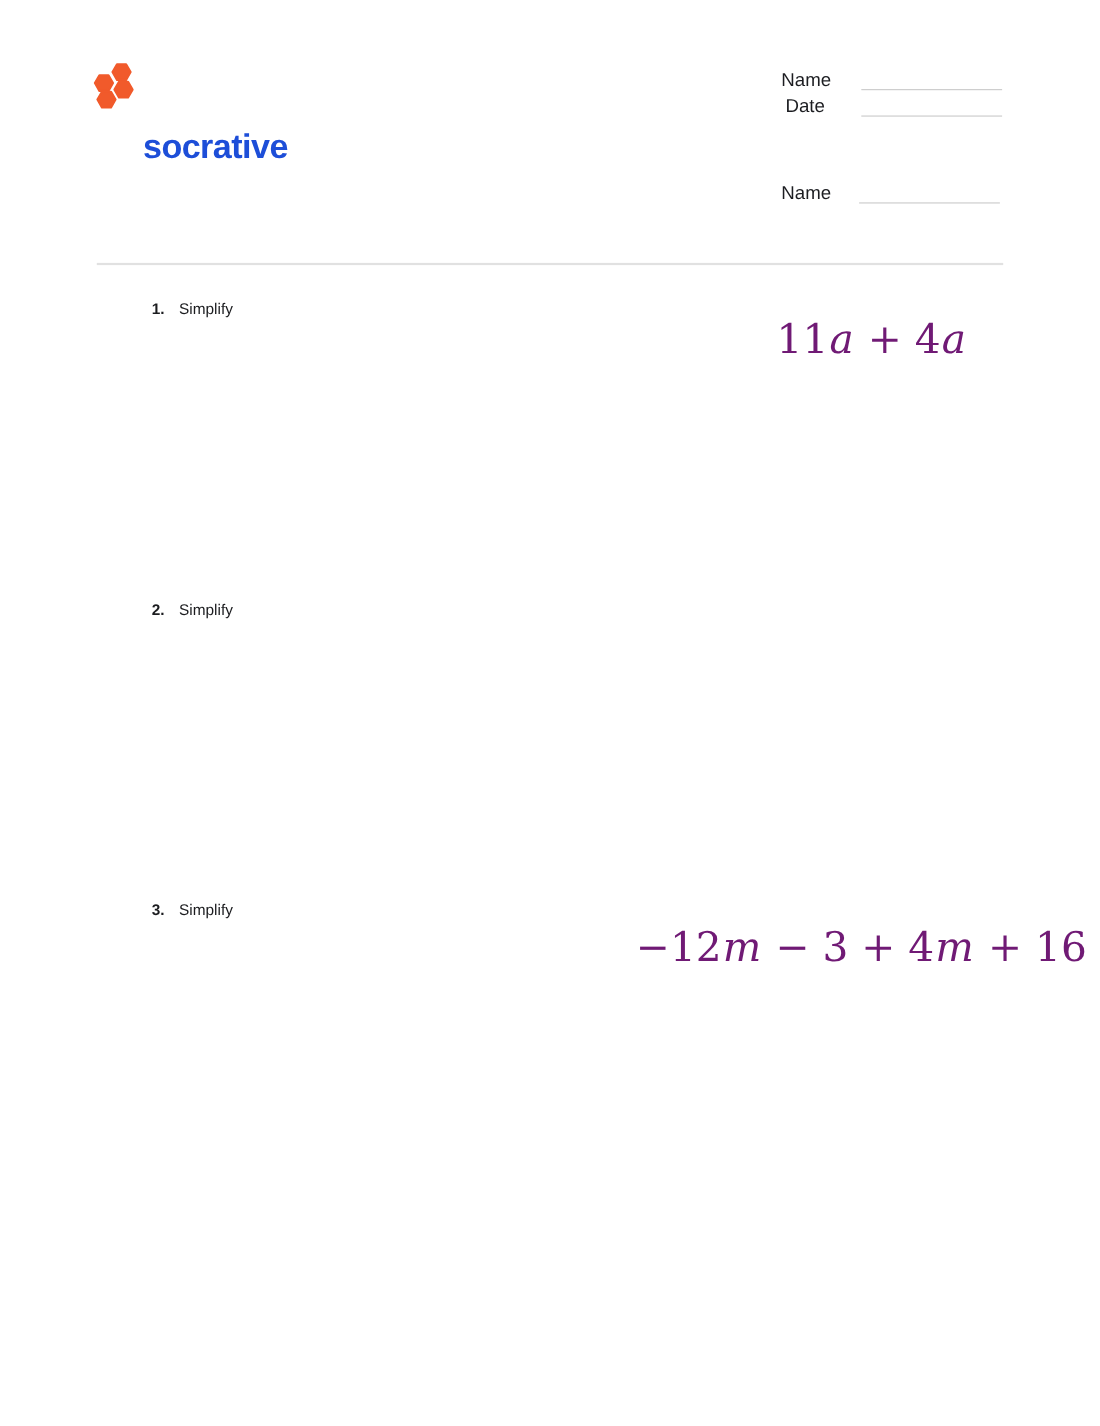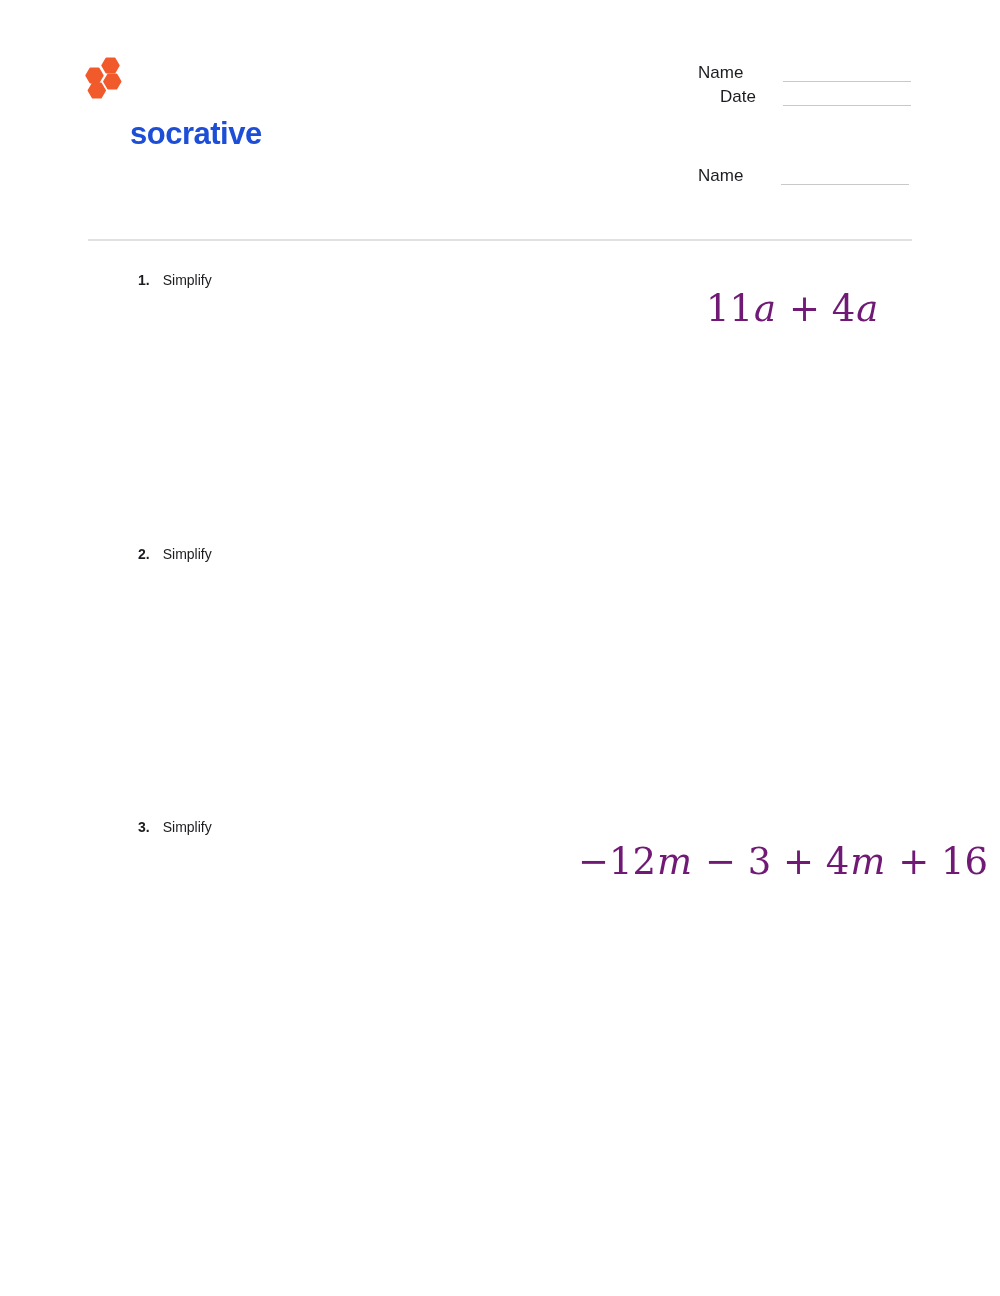--- a/index.html
+++ b/index.html
@@ -6,21 +6,21 @@
   .page{position:relative;width:1000px;height:1296px;background:#ffffff;overflow:hidden;
         font-family:"Liberation Sans",sans-serif;color:#1c1d21;}
 
   
   .logo{position:absolute;left:83px;top:53px;display:flex;align-items:center;}
   .logo-icon{position:absolute;left:0;top:0;width:40px;height:50px;}
   .logo-text{position:absolute;left:47px;top:63px;font-size:31px;font-weight:700;
              letter-spacing:-0.5px;color:#1d4ed8;}
 
   
-  .field-label{position:absolute;font-size:17px;color:#1c1d21;width:70px;text-align:left;}
+  .field-label{position:absolute;font-size:17px;color:#1c1d21;width:70px;text-align:center;}
   .field-line{position:absolute;width:128px;border-bottom:1px solid #c9c9c9;height:0;}
 
   
   .quiz-title{position:absolute;left:88px;top:130px;width:640px;
               font-size:34px;line-height:45px;font-weight:700;color:#1b1d21;}
 
   
   .divider{position:absolute;left:88px;top:239px;width:824px;height:0;
            border-top:2px solid #e1e1e1;}
 
@@ -48,21 +48,21 @@
         <polygon stroke="#F15A2B" points="37.5,28.5 33.4,35.6 25.2,35.6 21.1,28.5 25.2,21.4 33.4,21.4" fill="#F15A2B"></polygon>
         <polygon stroke="#F15A2B" points="22,37.5 17.9,44.6 9.7,44.6 5.6,37.5 9.7,30.4 17.9,30.4" fill="#F15A2B"></polygon>
       </g>
     </svg>
     <span class="logo-text">socrative</span>
   </div>
 
   <span class="field-label" style="left:698px;top:63px;">Name</span>
   <div class="field-line" style="left:783px;top:81px;"></div>
 
-  <span class="field-label" style="left:720px;top:87px;">Date</span>
+  <span class="field-label" style="left:697px;top:87px;">Date</span>
   <div class="field-line" style="left:783px;top:105px;"></div>
 
   <span class="field-label" style="left:698px;top:166px;">Name</span>
   <div class="field-line" style="left:781px;top:184px;"></div>
 
 
   <div class="divider"></div>
 
   <div class="question-label q1-label">
     <span class="q-number">1.</span><span>Simplify</span>

